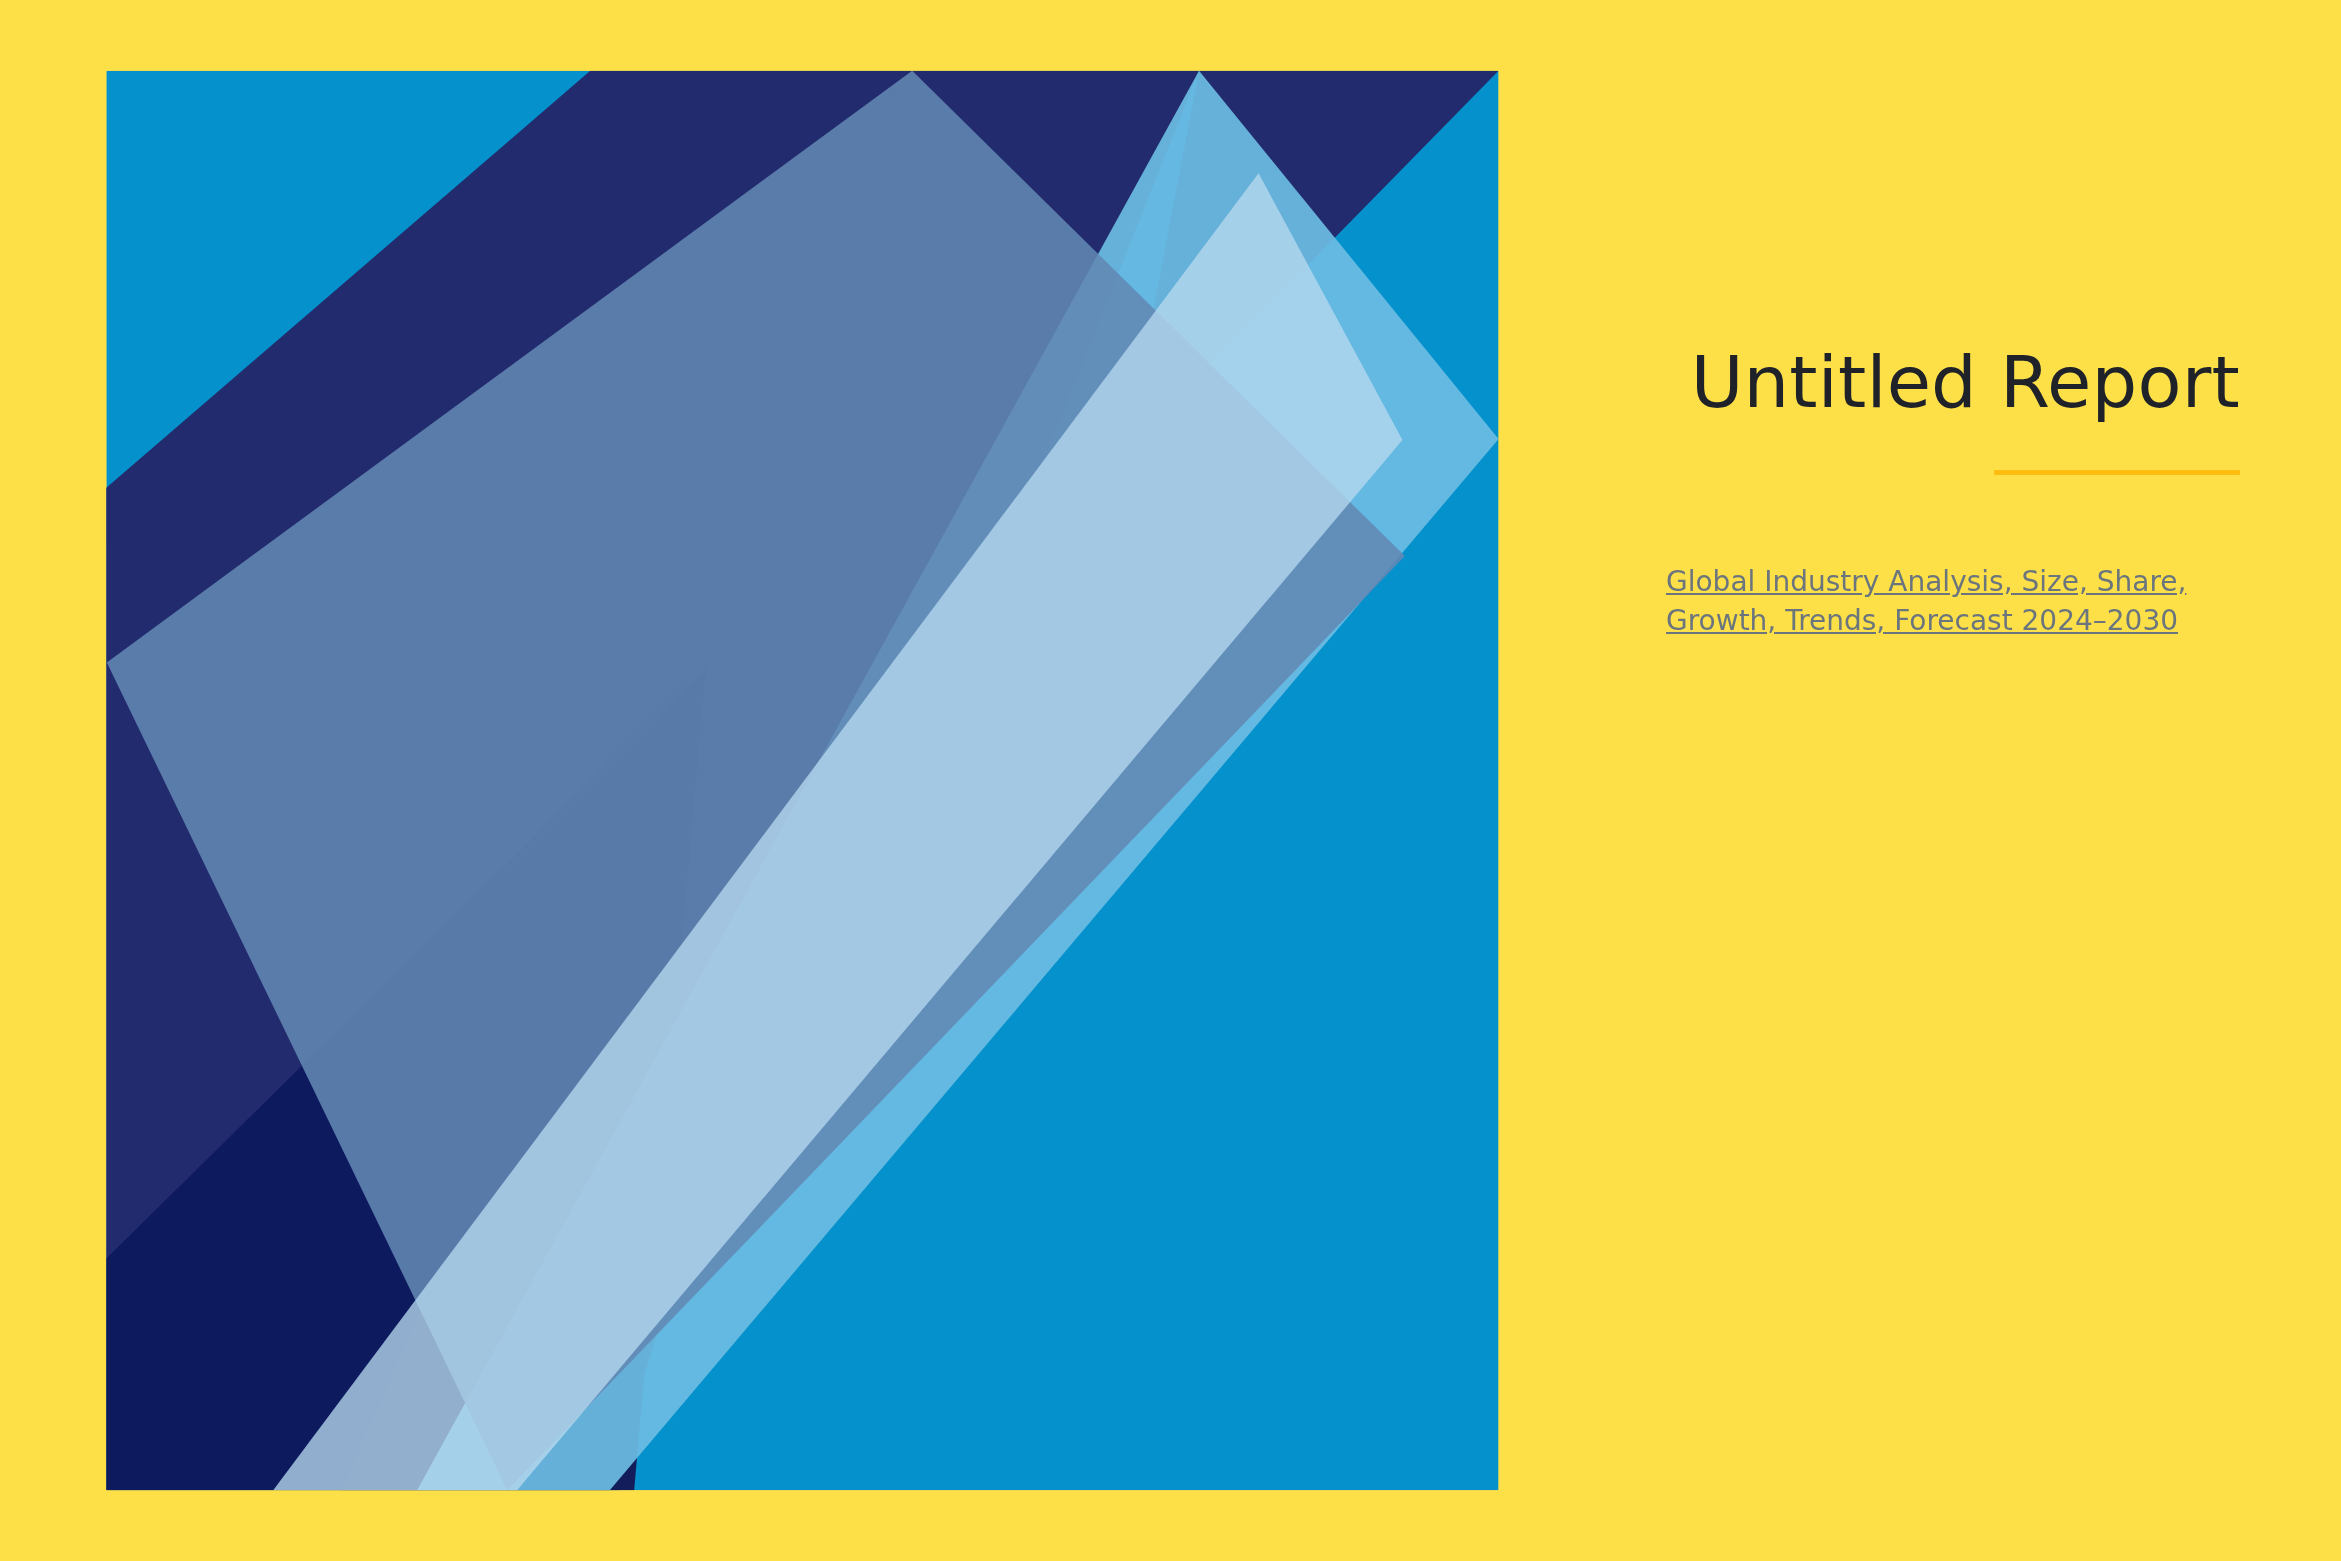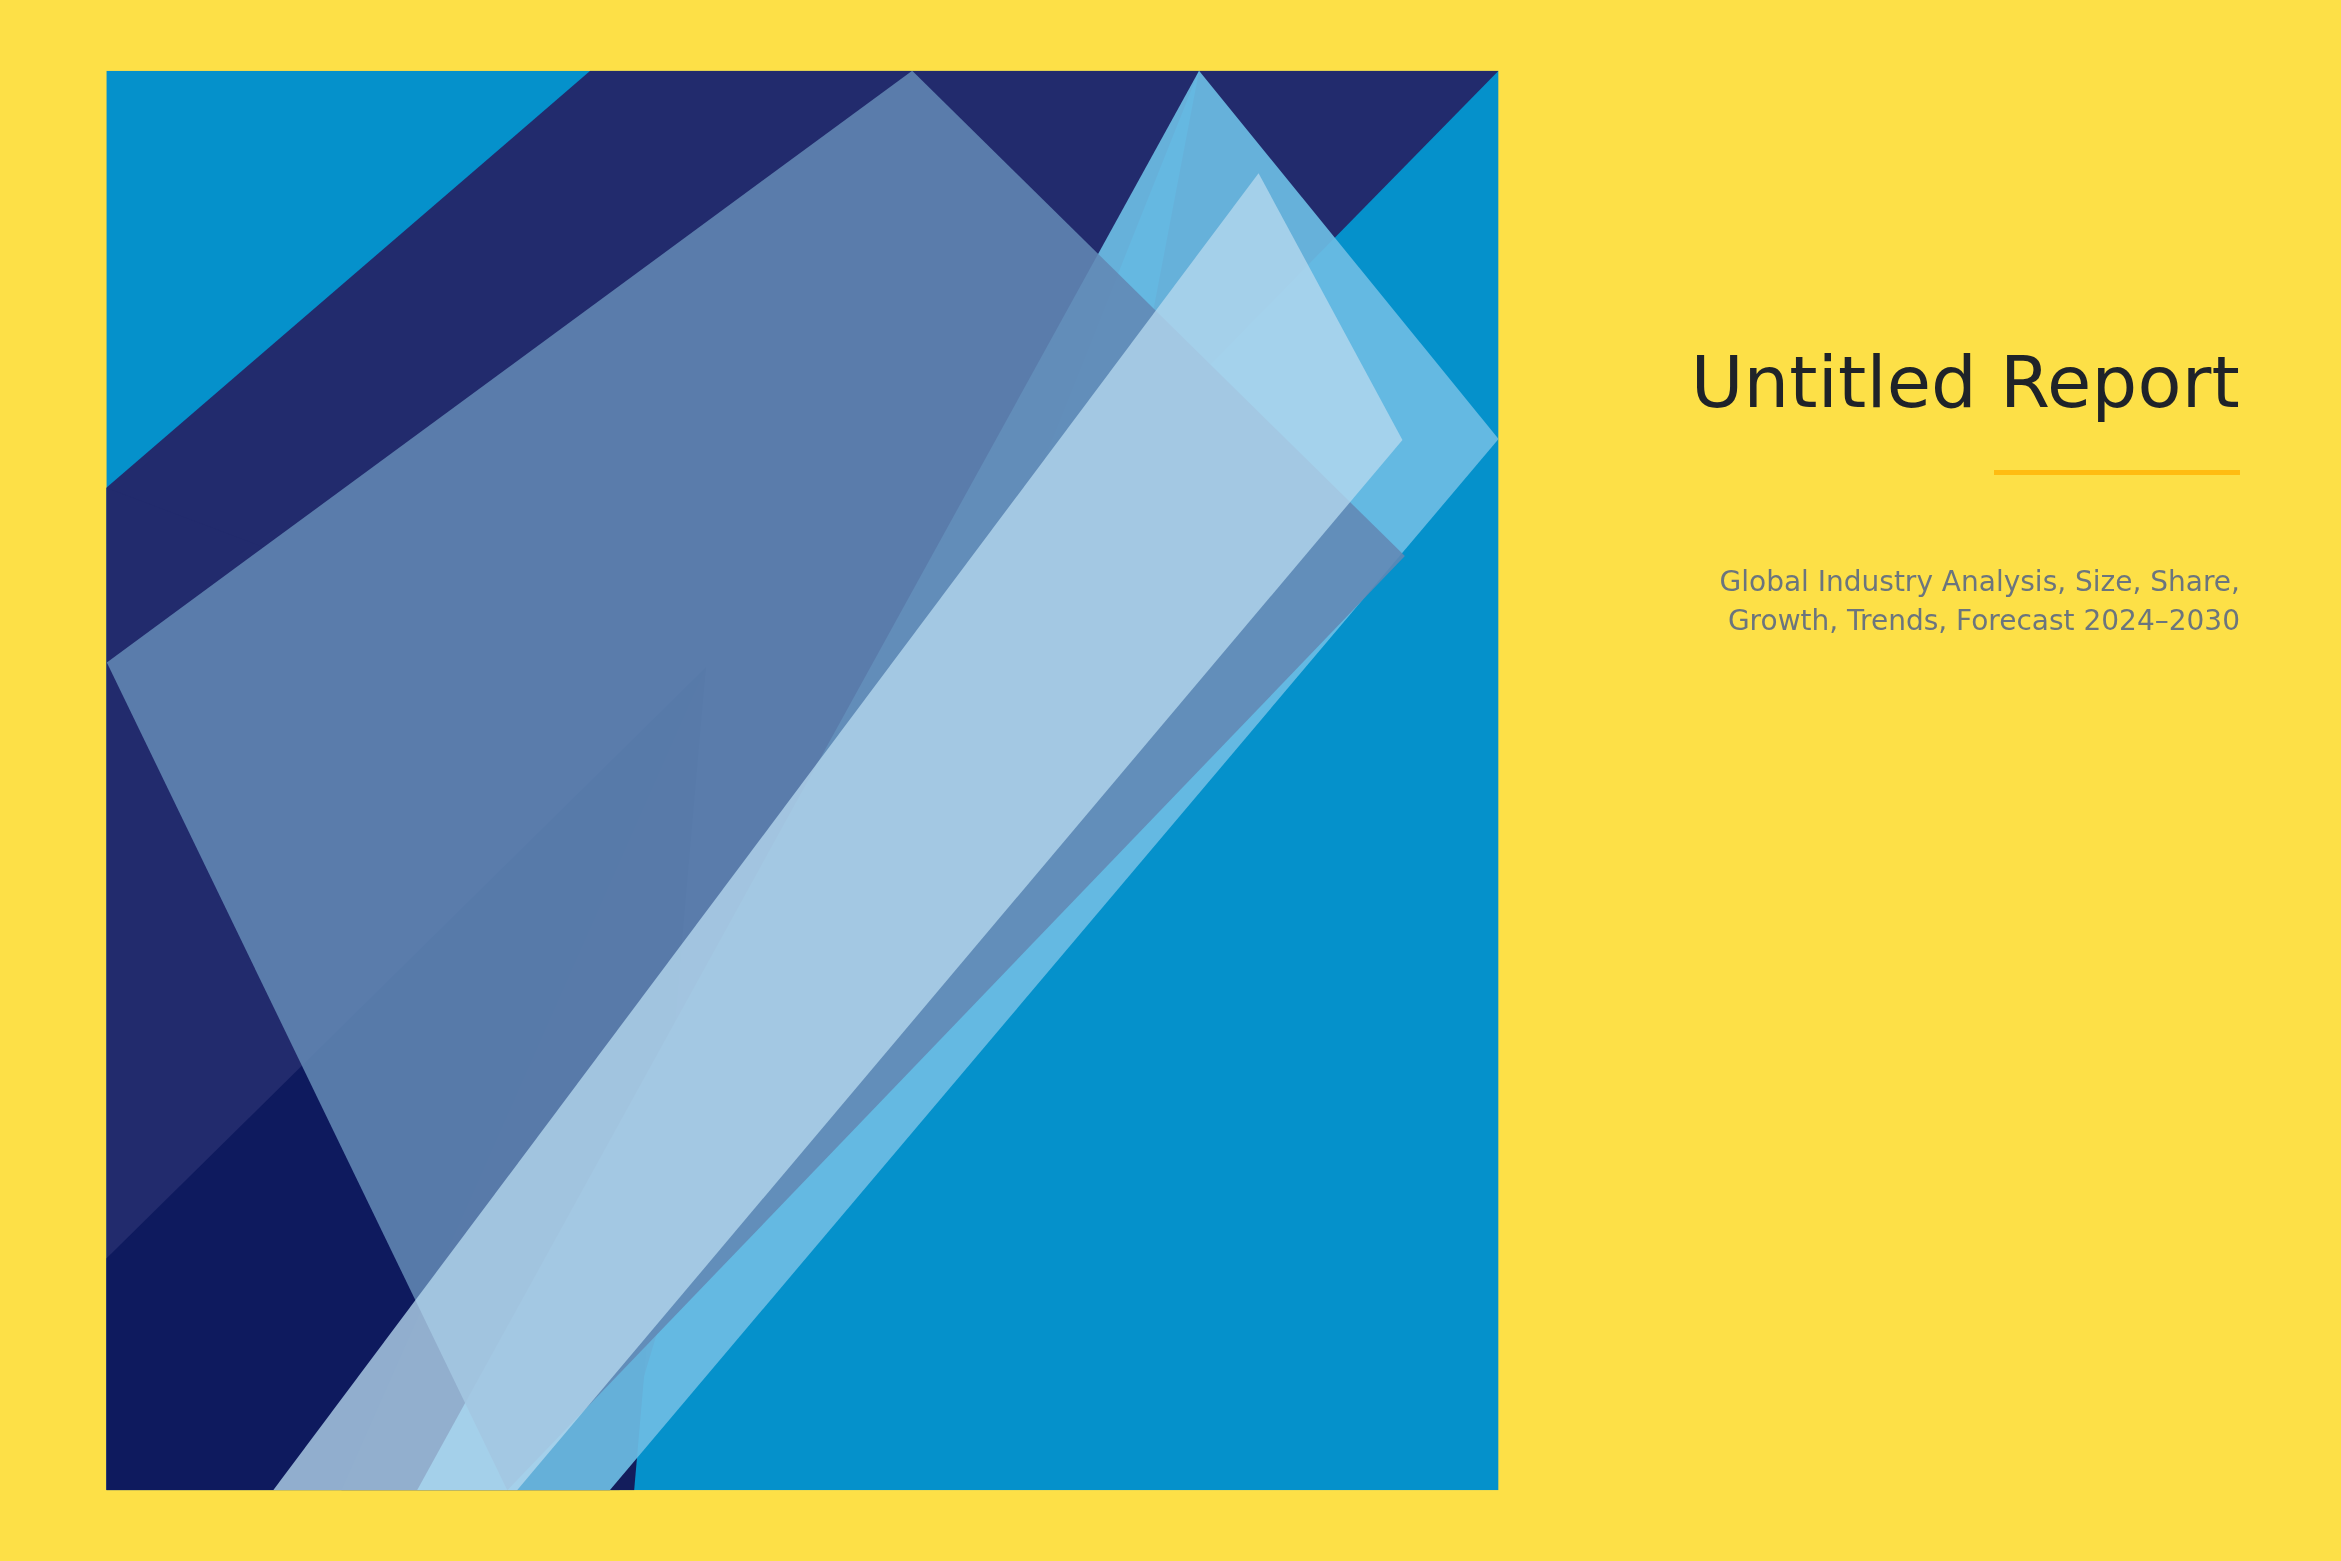--- a/index.html
+++ b/index.html
@@ -54,28 +54,29 @@
     margin-top: 47px;
     display: flex;
     justify-content: flex-end;
   }
   .title-rule {
     width: 246px;
     height: 5.4px;
     background: #ffbc11;
   }
   .report-subtitle {
-    margin: 0;
+    margin: 12px;
     margin-top: 87px;
     font-size: 28px;
     font-weight: 400;
     color: #6b757e;
     line-height: 1.40;
-    text-align: right;
+    text-align: left;
     padding-left: 102px;
+    text-decoration: underline;
   }
   .sr-line { display: block; }
 </style>
 </head>
 <body>
 
 <div class="cover-page">
 
   <div class="cover-artwork">
     <svg viewBox="0 0 3200 3200" xmlns="http://www.w3.org/2000/svg">

